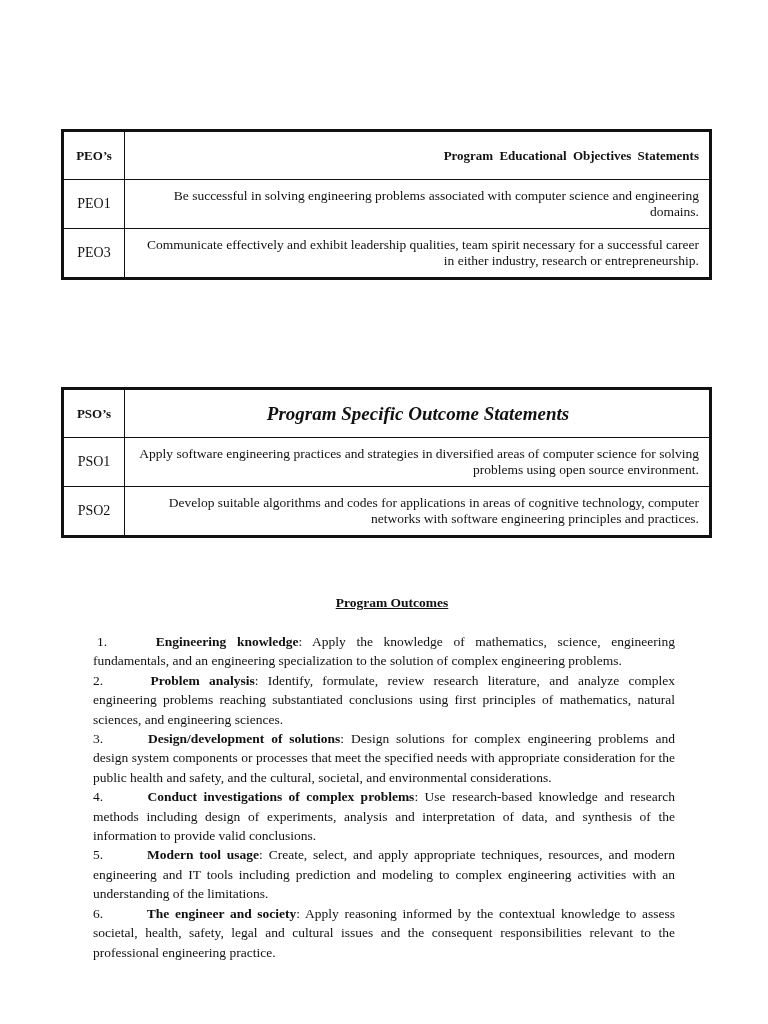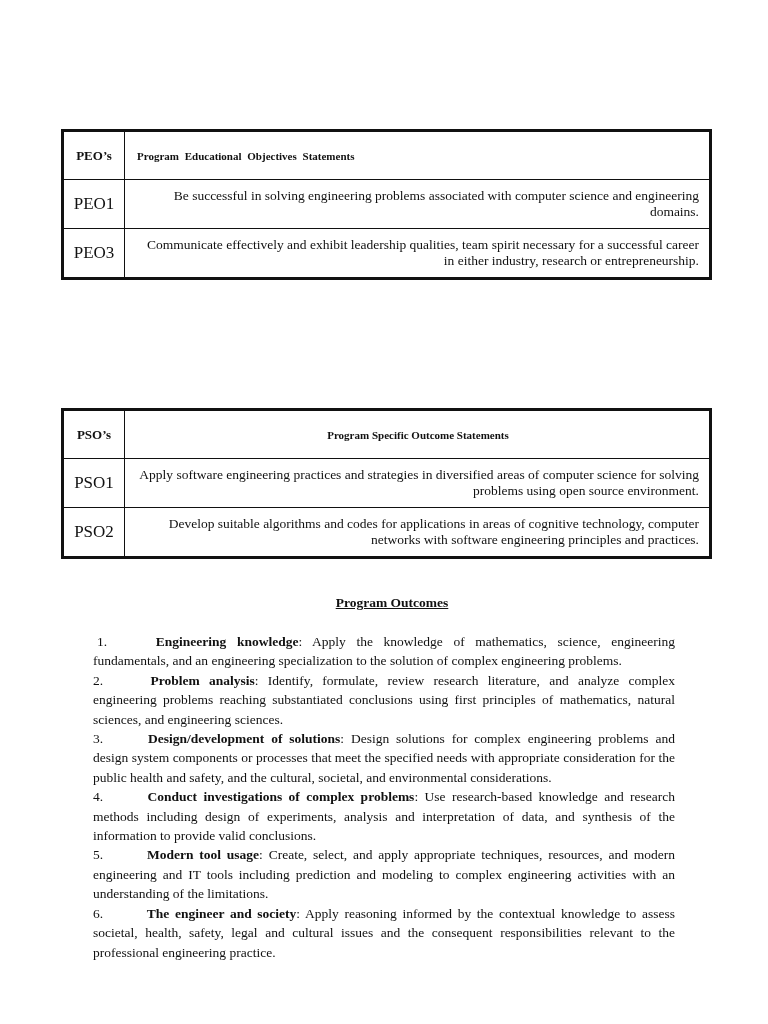--- a/index.html
+++ b/index.html
@@ -7,32 +7,32 @@
     width: 768px; height: 1024px; overflow: hidden; position: relative;
     font-family: "Liberation Serif", "DejaVu Serif", serif; color: #111;
   }
   table.obj {
     position: absolute; left: 61px; width: 651px;
     border-collapse: collapse;
     border: 3px solid #111;
     font-size: 13.5px; line-height: 16px; padding-left: 40px;
   }
   table.obj td { border: 1px solid #111; vertical-align: middle; text-align: right; }
-  table.obj td.code { width: 58px; text-align: center; font-size: 17px; }
+  table.obj td.code { width: 58px; text-align: center; font-size: 14px; }
   table.obj td.text { padding: 2px 10px 2px 12px; }
   table.obj tr.head td { font-weight: bold; }
   #peo-table { top: 129px; }
   #peo-table tr.head td { height: 43px; }
   #peo-table tr.head td.code { font-size: 13px; }
-  #peo-table tr.head td.text { text-align: left; font-size: 11px; word-spacing: 3px; }
+  #peo-table tr.head td.text { text-align: right; font-size: 13px; word-spacing: 3px; }
   #peo-table tr.row td { height: 44px; }
-  #pso-table { top: 408px; }
+  #pso-table { top: 387px; }
   #pso-table tr.head td { height: 43px; }
   #pso-table tr.head td.code { font-size: 13px; }
-  #pso-table tr.head td.text { text-align: center; font-size: 11px; }
+  #pso-table tr.head td.text { text-align: center; font-size: 19px; font-style: italic; }
   #pso-table tr.row td { height: 44px; }
 
   .po-title {
     position: absolute; top: 595px; left: 8px; width: 768px; text-align: center;
     font-weight: bold; text-decoration: underline; font-size: 13.5px;
   }
   .po-list {
     position: absolute; top: 632px; left: 93px; width: 582px;
     font-size: 13.5px; line-height: 19.4px; text-align: justify;
   }

